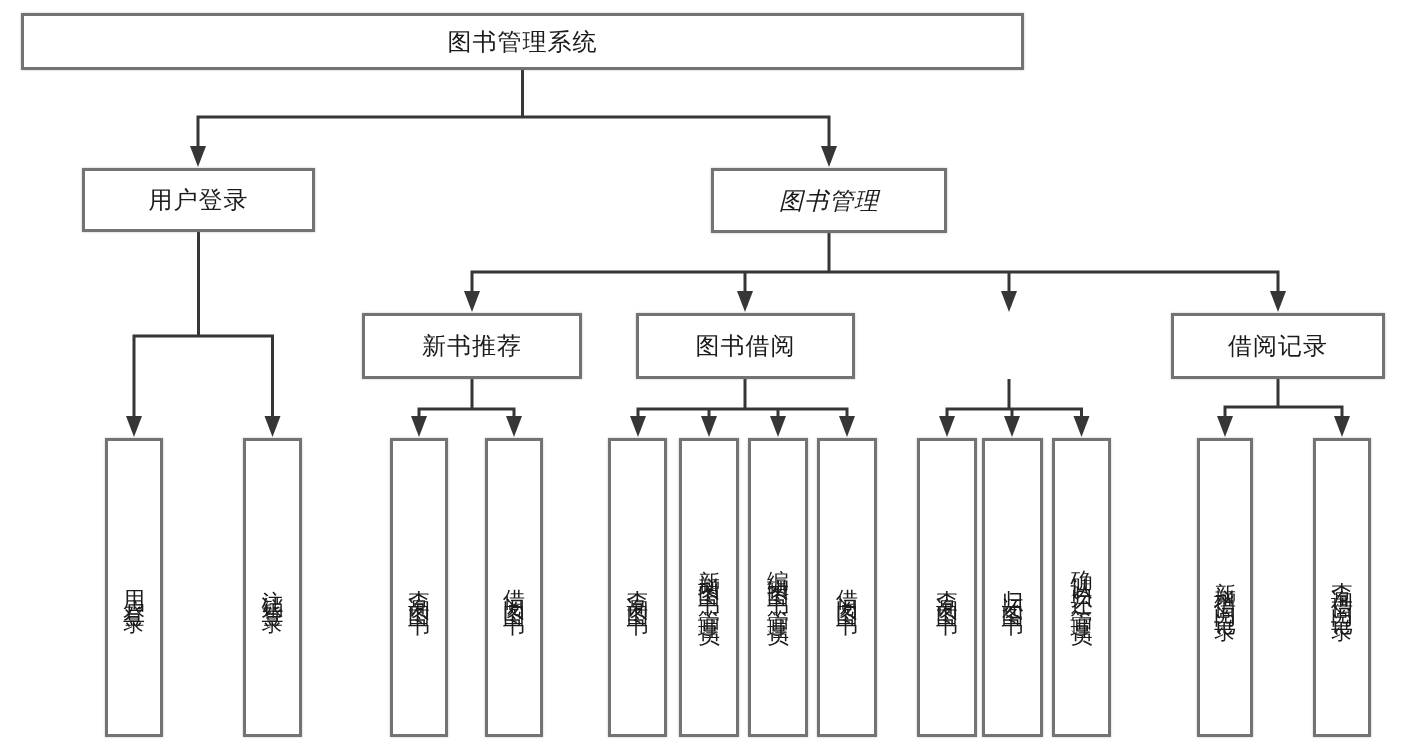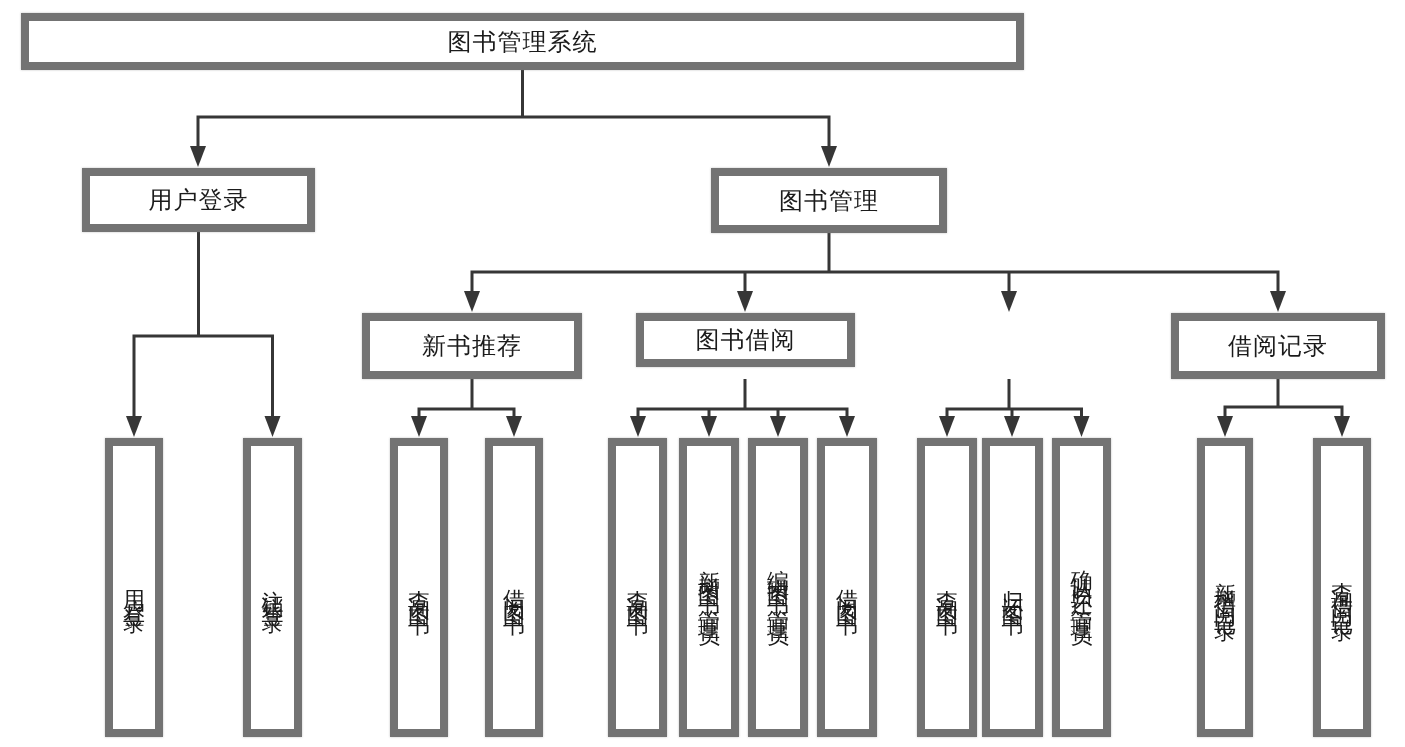--- a/index.html
+++ b/index.html
@@ -17,21 +17,21 @@
   }
   .wires {
     position: absolute;
     left: 0; top: 0;
     width: 1405px; height: 747px;
   }
   .node {
     position: absolute;
     box-sizing: border-box;
     background: #ffffff;
-    border: 8px solid #737373;
+    border: 3px solid #737373;
     color: #1b1b1b;
     display: flex;
     align-items: center;
     justify-content: center;
     box-shadow: 0 0 2px rgba(120,120,120,0.45);
   }
   .h-node {
     font-size: 24px;
     letter-spacing: 1px;
     white-space: nowrap;
@@ -98,24 +98,24 @@
       <polygon points="1004,416 1020,416 1012,437"></polygon>
       <polygon points="1073.5,416 1089.5,416 1081.5,437"></polygon>
       <polygon points="1217,416 1233,416 1225,437"></polygon>
       <polygon points="1334,416 1350,416 1342,437"></polygon>
     </g>
   </svg>
 
   <div class="node h-node" style="left:21px; top:13px; width:1003px; height:57px;">图书管理系统</div>
 
   <div class="node h-node" style="left:82px; top:168px; width:233px; height:64px;">用户登录</div>
-  <div class="node h-node" style="left:711px; top:168px; width:236px; height:65px;">图书管理</div>
+  <div class="node h-node" style="left:711px; top:168px; width:236px; height:65px;font-style:italic;">图书管理</div>
 
   <div class="node h-node" style="left:362px; top:313px; width:220px; height:66px;">新书推荐</div>
-  <div class="node h-node" style="left:636px; top:313px; width:219px; height:54px;">图书借阅</div>
+  <div class="node h-node" style="left:636px; top:313px; width:219px; height:66px;">图书借阅</div>
   <div class="node h-node" style="left:1171px; top:313px; width:214px; height:66px;">借阅记录</div>
 
   <div class="node v-node" style="left:105px; top:438px; width:58px; height:299px;">用户登录</div>
   <div class="node v-node" style="left:243px; top:438px; width:59px; height:299px;">注销登录</div>
 
   <div class="node v-node" style="left:390px; top:438px; width:58px; height:299px;">查询图书</div>
   <div class="node v-node" style="left:485px; top:438px; width:58px; height:299px;">借阅图书</div>
 
   <div class="node v-node" style="left:608px; top:438px; width:59px; height:299px;">查询图书</div>
   <div class="node v-node" style="left:679px; top:438px; width:60px; height:299px;">新增图书（管理员）</div>

